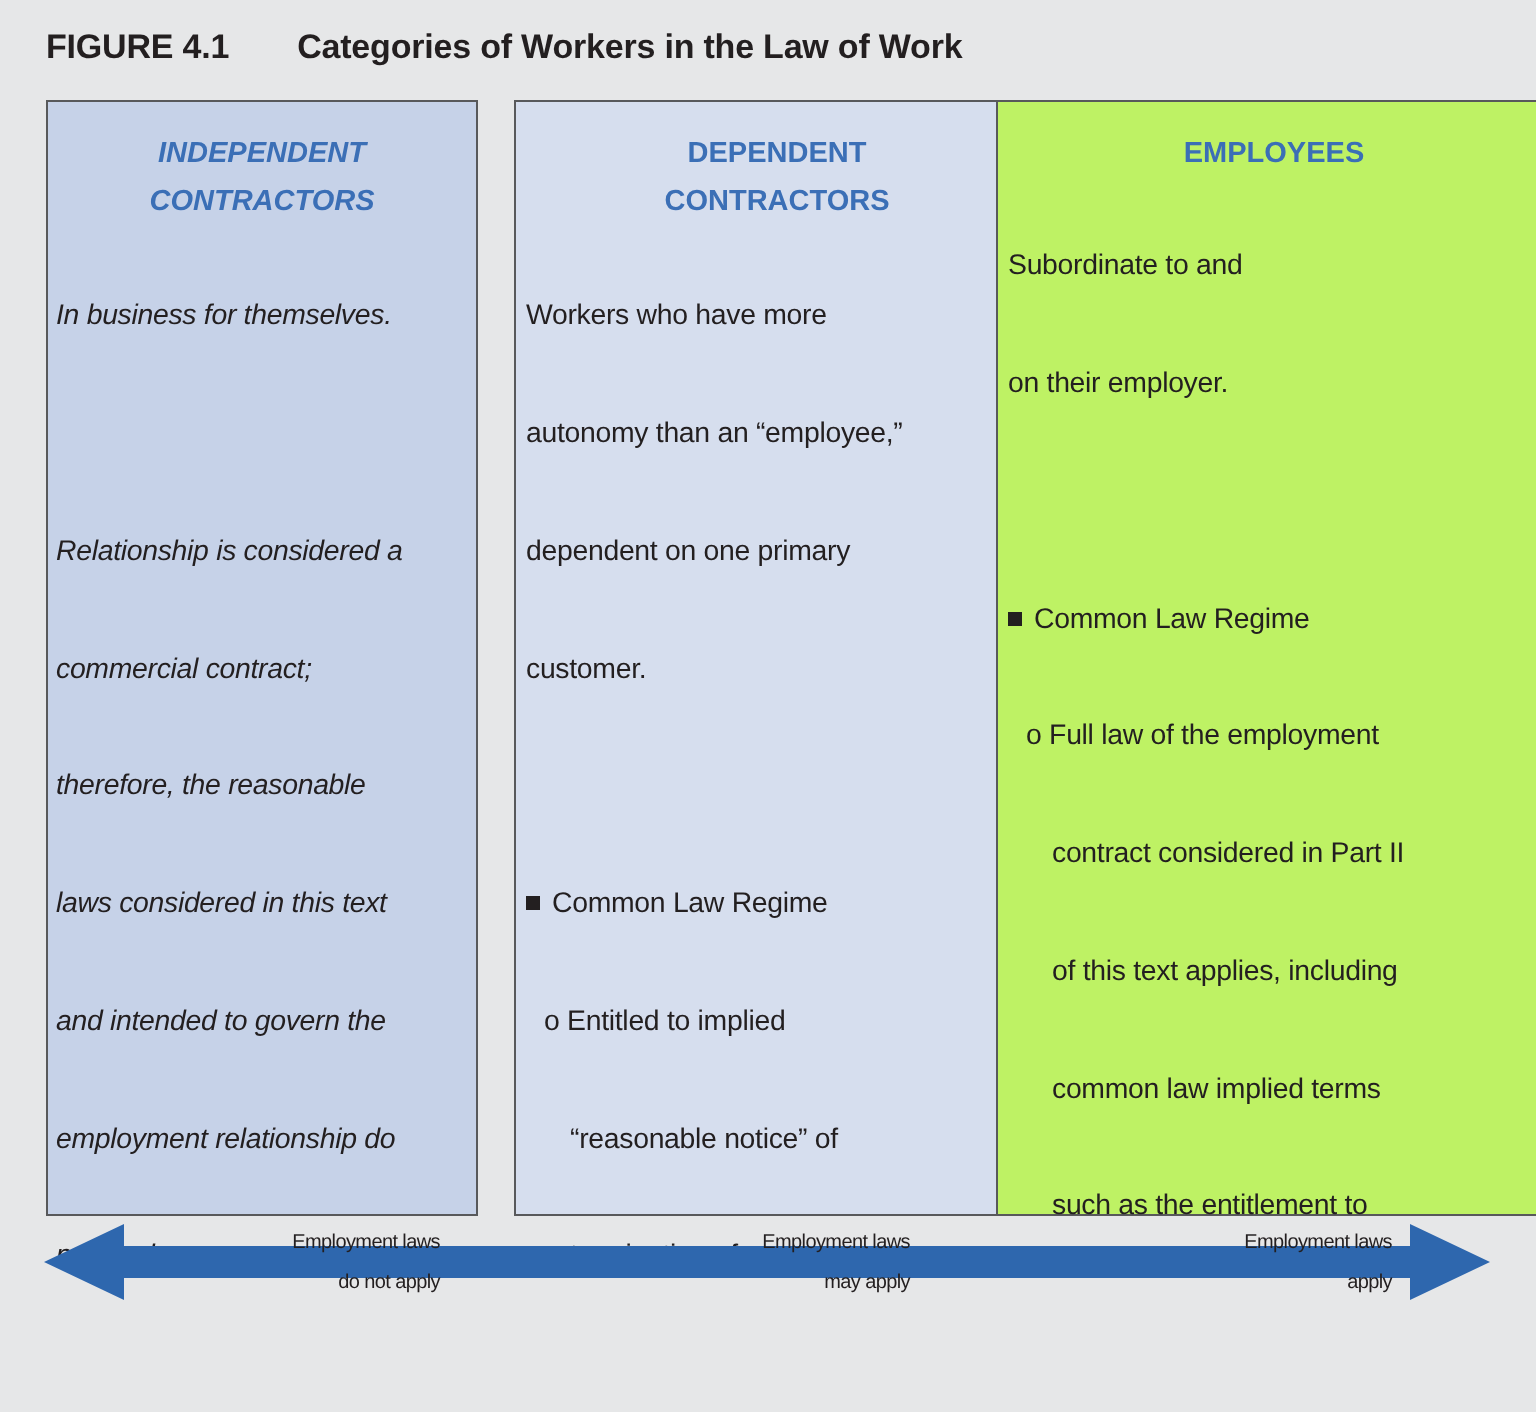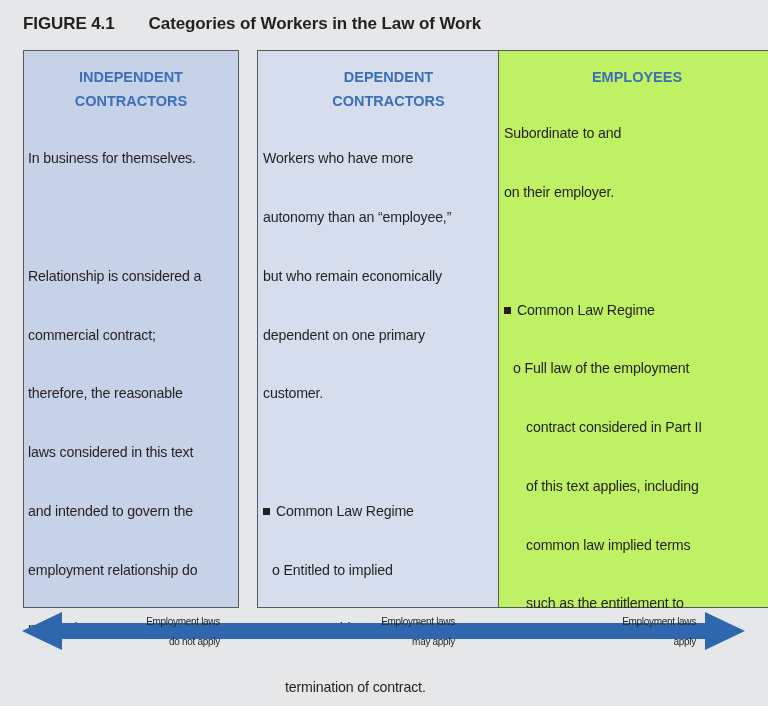--- a/index.html
+++ b/index.html
@@ -1,21 +1,21 @@
 <!DOCTYPE html>
 <html><head>
 <meta charset="utf-8">
 <style>
   html,body{margin:0;padding:0;}
   body{width:768px;height:706px;background:#e6e7e8;position:relative;overflow:hidden;
        font-family:"Liberation Sans","DejaVu Sans",sans-serif;color:#231f20;}
   .title{position:absolute;left:23px;top:14px;font-size:17px;font-weight:bold;white-space:pre;letter-spacing:-0.1px;}
   .title .num{margin-right:34px;}
   .box{position:absolute;top:50px;height:558px;border:1.5px solid #58595b;box-sizing:border-box;}
-  .b1{left:23px;width:216px;background:#c6d2e8;}
+  .b1{left:23px;width:216px;background:#c6d2e8;font-style:italic;}
   .b2{left:257px;width:263px;background:#d6deee;}
   .b3{left:498px;width:278px;background:#bef264;}
   .head{color:#3b6fb6;font-weight:bold;font-size:14.5px;text-align:center;line-height:24px;margin-top:14px;}
   .body{font-size:14.2px;line-height:19.6px;padding:0 0 0 6px;white-space:pre;letter-spacing:-0.15px;}
   .ln{display:block;height:19.6px;}
   .gap{display:block;height:19.6px;}
   .i{}
   .sq{display:inline-block;width:7px;height:7px;background:#231f20;margin-right:6px;vertical-align:1px;}
   .in1{padding-left:9px;}
   .in2{padding-left:22px;}
@@ -59,21 +59,20 @@
 </div>
 
 <div class="box b2">
   <div class="head">
     <div>DEPENDENT</div>
     <div>CONTRACTORS</div>
   </div>
   <div class="body" style="margin-top:-3px;padding-left:5px;">
     <span class="ln">Workers who have more</span>
     <span class="ln">autonomy than an “employee,”</span>
-    <span class="ln">but who remain economically</span>
     <span class="ln">dependent on one primary</span>
     <span class="ln">customer.</span>
     <span class="gap"></span>
     <span class="ln i"><span class="sq"></span><span>Common Law Regime</span></span>
     <span class="ln in1"><span>o</span> <span>Entitled to implied</span></span>
     <span class="ln in2">“reasonable notice” of</span>
     <span class="ln in2">termination of contract.</span>
     
     
     

